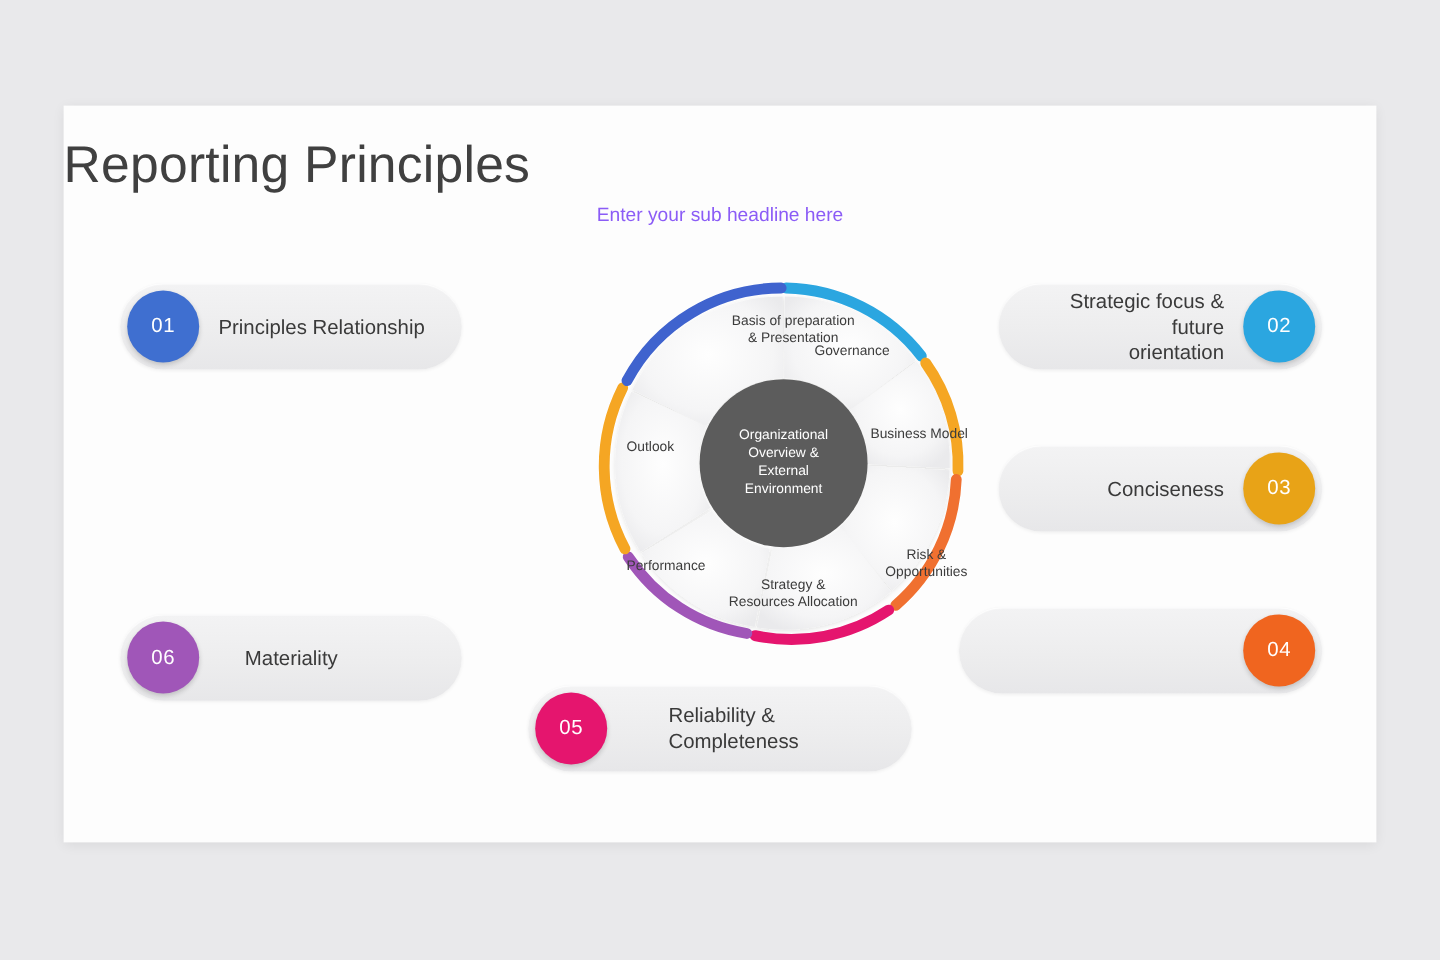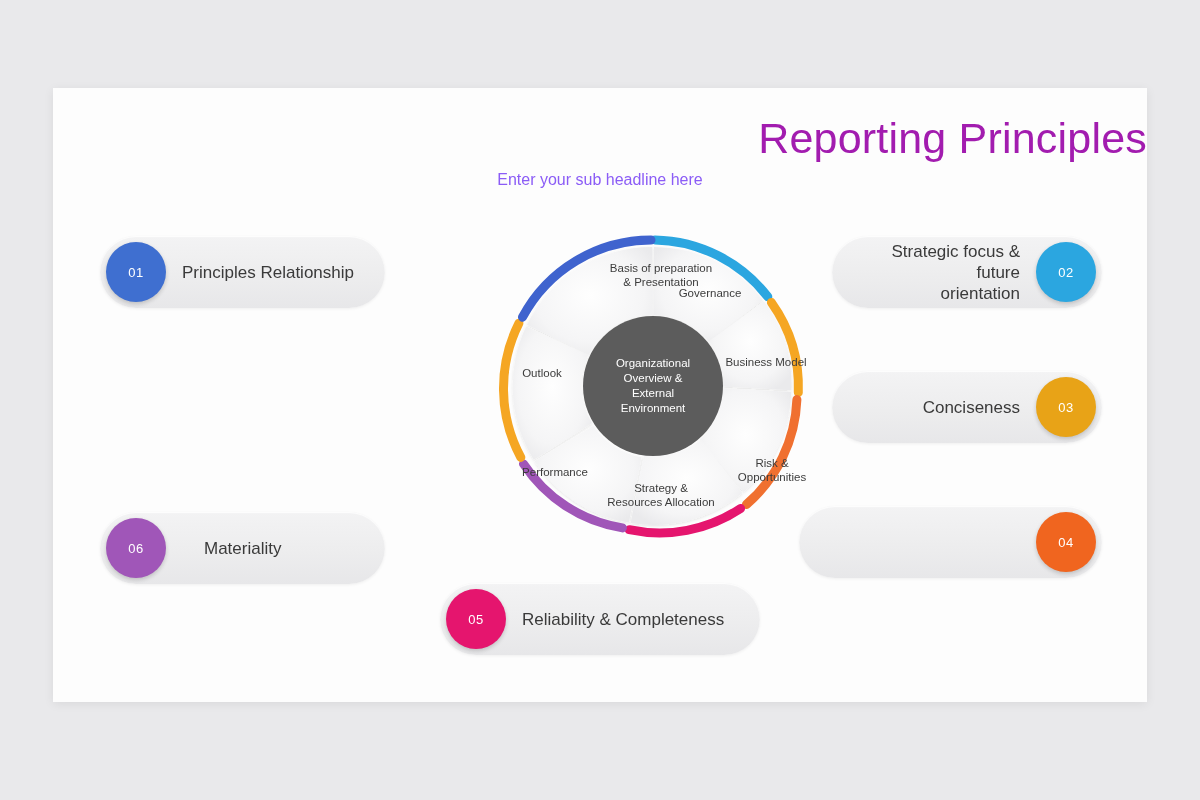--- a/index.html
+++ b/index.html
@@ -27,24 +27,24 @@
     background: #fdfdfd;
     box-shadow: 0 2px 10px rgba(0,0,0,0.07);
   }
 
   
   #page-title {
     position: absolute;
     left: 0;
     top: 26px;
     width: 100%;
-    text-align: right;
+    text-align: left;
     font-size: 43px;
     font-weight: 400;
-    color: #a21caf;
+    color: #404040;
     letter-spacing: 0.2px;
   }
 
   #page-subtitle {
     position: absolute;
     left: 0;
     top: 83px;
     width: 100%;
     text-align: center;
     font-size: 16px;
@@ -100,21 +100,21 @@
 
   .badge {
     flex: 0 0 auto;
     width: 60px;
     height: 60px;
     border-radius: 50%;
     display: flex;
     align-items: center;
     justify-content: center;
     color: #ffffff;
-    font-size: 13px;
+    font-size: 17px;
     letter-spacing: 0.5px;
     box-shadow: 0 2px 4px rgba(0,0,0,0.18);
   }
 
   .pill-label {
     font-size: 17px;
     color: #3a3a3a;
     line-height: 21px;
     white-space: pre-line;
   }
@@ -213,18 +213,18 @@
 
   <div class="pill right" style="right:45px; top:283px; width:270px;">
     <div class="pill-label">Conciseness</div>
     <div class="badge" style="background:#e8a317;">03</div>
   </div>
 
   <div class="pill right" style="right:45px; top:418px; width:303px;">
     <div class="badge" style="background:#f0651f;">04</div>
   </div>
 
-  <div class="pill left" style="left:387px; top:495px; width:320px;">
+  <div class="pill left" style="left:387px; top:483px; width:320px;gap:35px;">
     <div class="badge" style="background:#e5156e;">05</div>
     <div class="pill-label">Reliability &amp; Completeness</div>
   </div>
 
 </div>
 
 </body></html>

